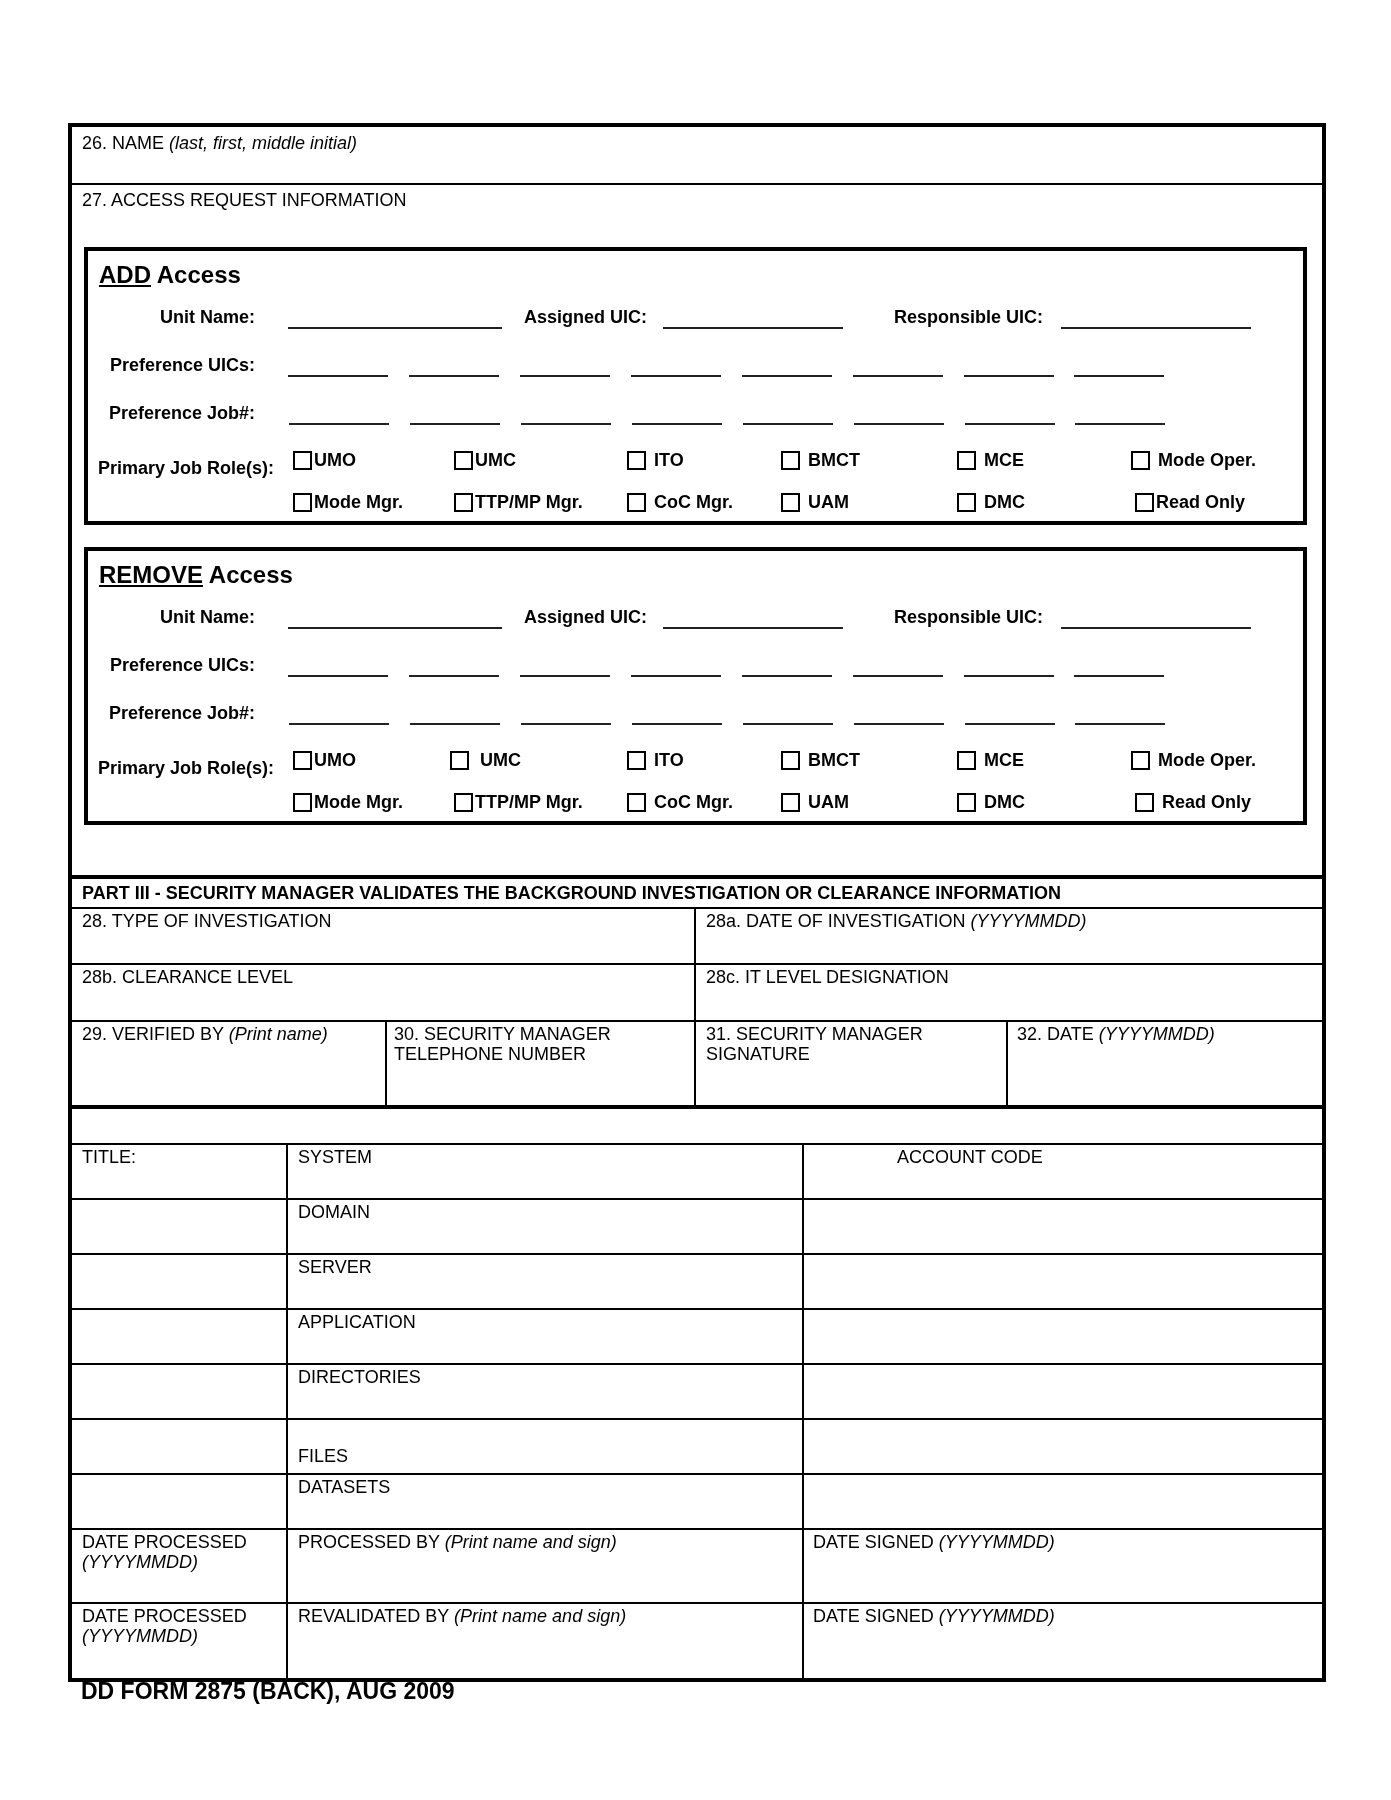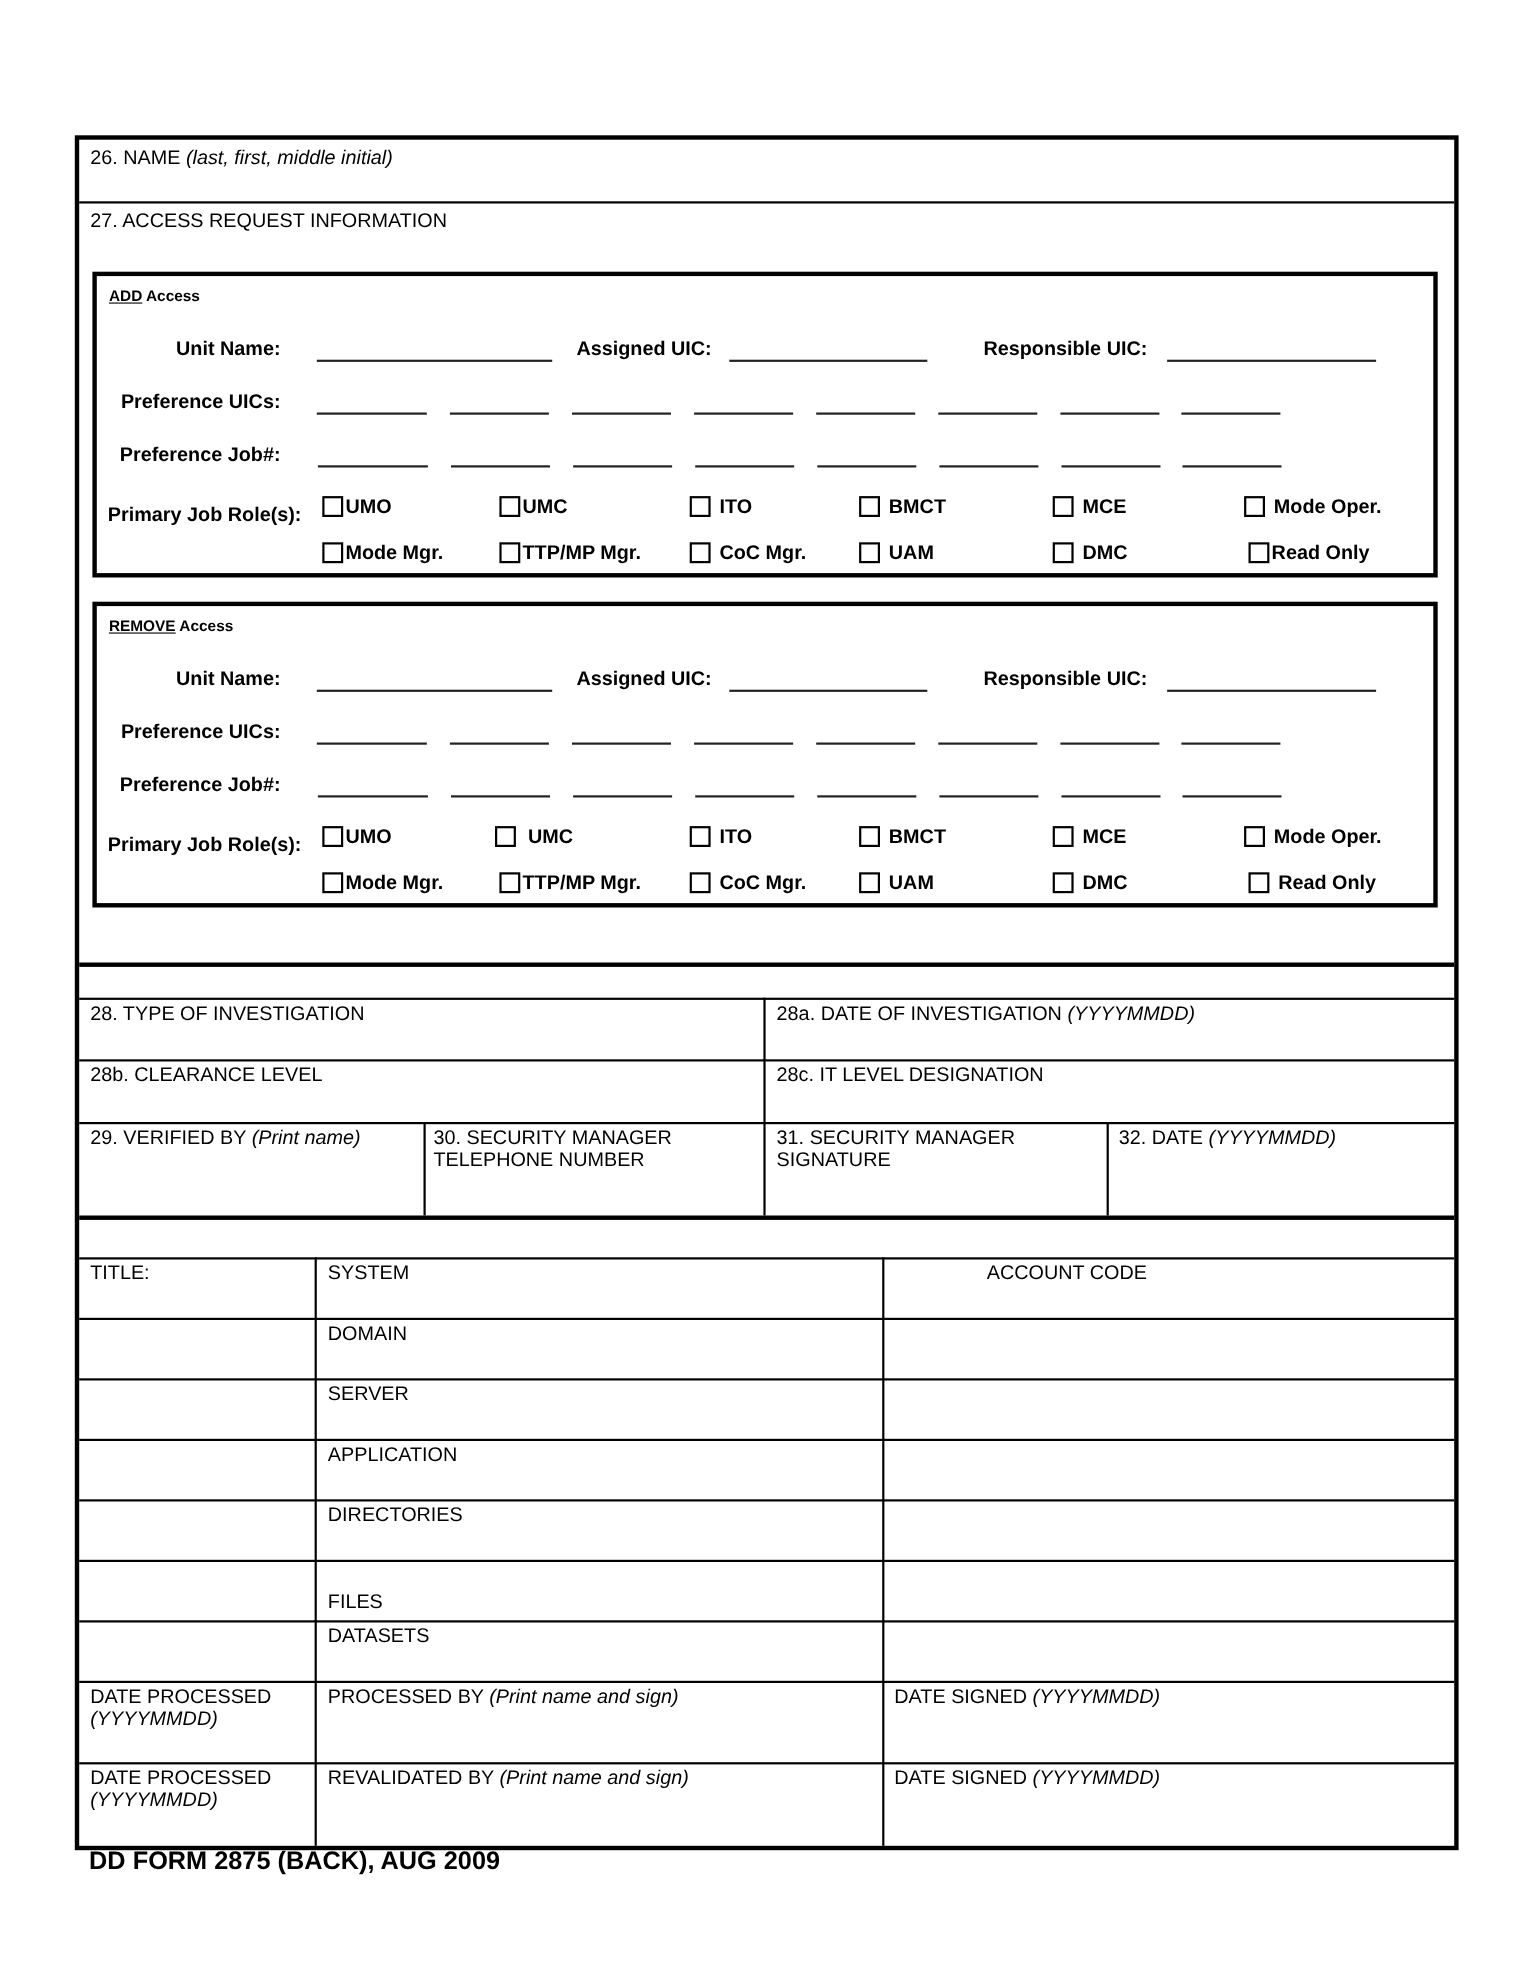--- a/index.html
+++ b/index.html
@@ -9,21 +9,21 @@
   .hline { position:absolute; left:0; height:2px; background:#000; width:100%; }
   .vline { position:absolute; width:2px; background:#000; }
   .thick { height:4px; }
   .lbl { position:absolute; font-size:18px; line-height:20px; white-space:nowrap; }
   .lbl i { font-style:italic;text-align:center; }
   .box { position:absolute; border:4px solid #000; box-sizing:border-box; }
   .rl { position:absolute; font-size:18px; font-weight:bold; text-align:right; white-space:nowrap; }
   .uline { position:absolute; height:1.5px; background:#222; }
   .cb { position:absolute; width:19px; height:19px; border:2.5px solid #000; box-sizing:border-box; background:#fff; }
   .cbl { position:absolute; font-size:18px; font-weight:bold; white-space:nowrap; }
-  .sect-title { font-size:14px; font-weight:bold; }
+  .sect-title { font-size:24px; font-weight:bold; }
   .sect-title u { text-decoration:underline; }
   .part-hdr { position:absolute; left:10px; font-size:18px; font-weight:bold; white-space:nowrap; }
   .footer { position:absolute; left:81px; top:1678px; font-size:23px; font-weight:bold; }
 </style>
 </head>
 <body>
 
 <div class="form">
 
   <div class="lbl" style="left:10px; top:6px;">
@@ -151,20 +151,21 @@
     <div class="cbl" style="left:566px; top:241px;">CoC Mgr.</div>
     <div class="cb" style="left:693px; top:242px;"></div>
     <div class="cbl" style="left:720px; top:241px;">UAM</div>
     <div class="cb" style="left:869px; top:242px;"></div>
     <div class="cbl" style="left:896px; top:241px;">DMC</div>
     <div class="cb" style="left:1047px; top:242px;"></div>
     <div class="cbl" style="left:1074px; top:241px;">Read Only</div>
   </div>
 
   <div class="hline thick" style="top:748px;"></div>
+  <div class="part-hdr" style="top:756px;">PART III - SECURITY MANAGER VALIDATES THE BACKGROUND INVESTIGATION OR CLEARANCE INFORMATION</div>
   <div class="hline" style="top:780px;"></div>
 
   <div class="lbl" style="left:10px; top:784px;">28. TYPE OF INVESTIGATION</div>
   <div class="abs" style="left:0; top:806px; width:622px; height:30px;"></div>
   <div class="lbl" style="left:634px; top:784px;">
     <span>28a. DATE OF INVESTIGATION</span>
     <i>(YYYYMMDD)</i>
   </div>
   <div class="abs" style="left:626px; top:806px; width:624px; height:30px;"></div>
   <div class="hline" style="top:836px;"></div>

